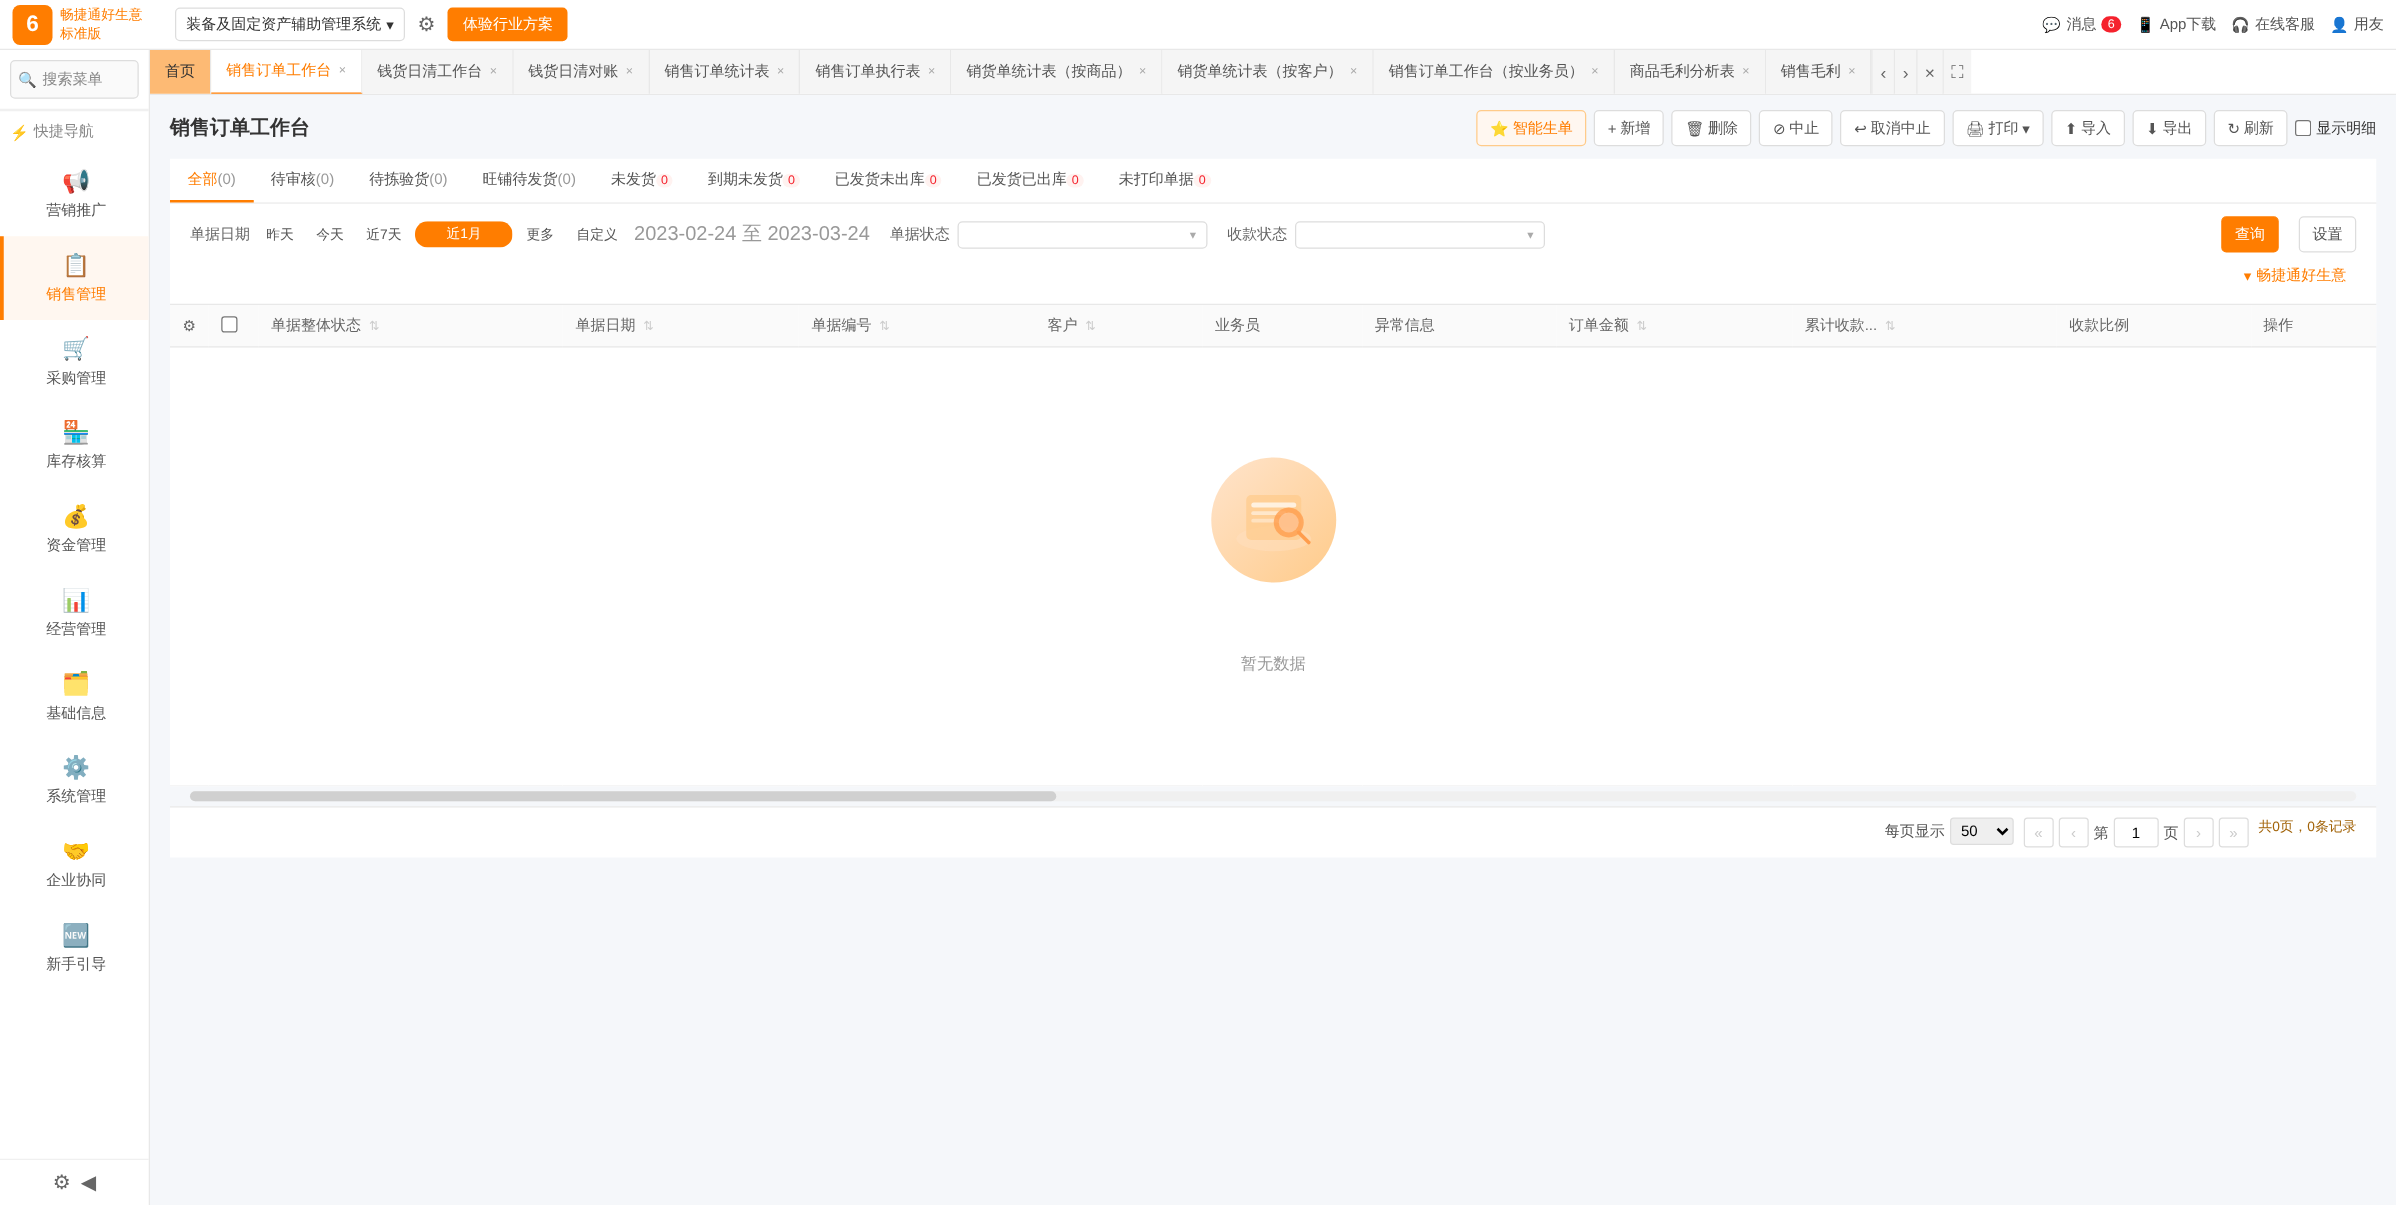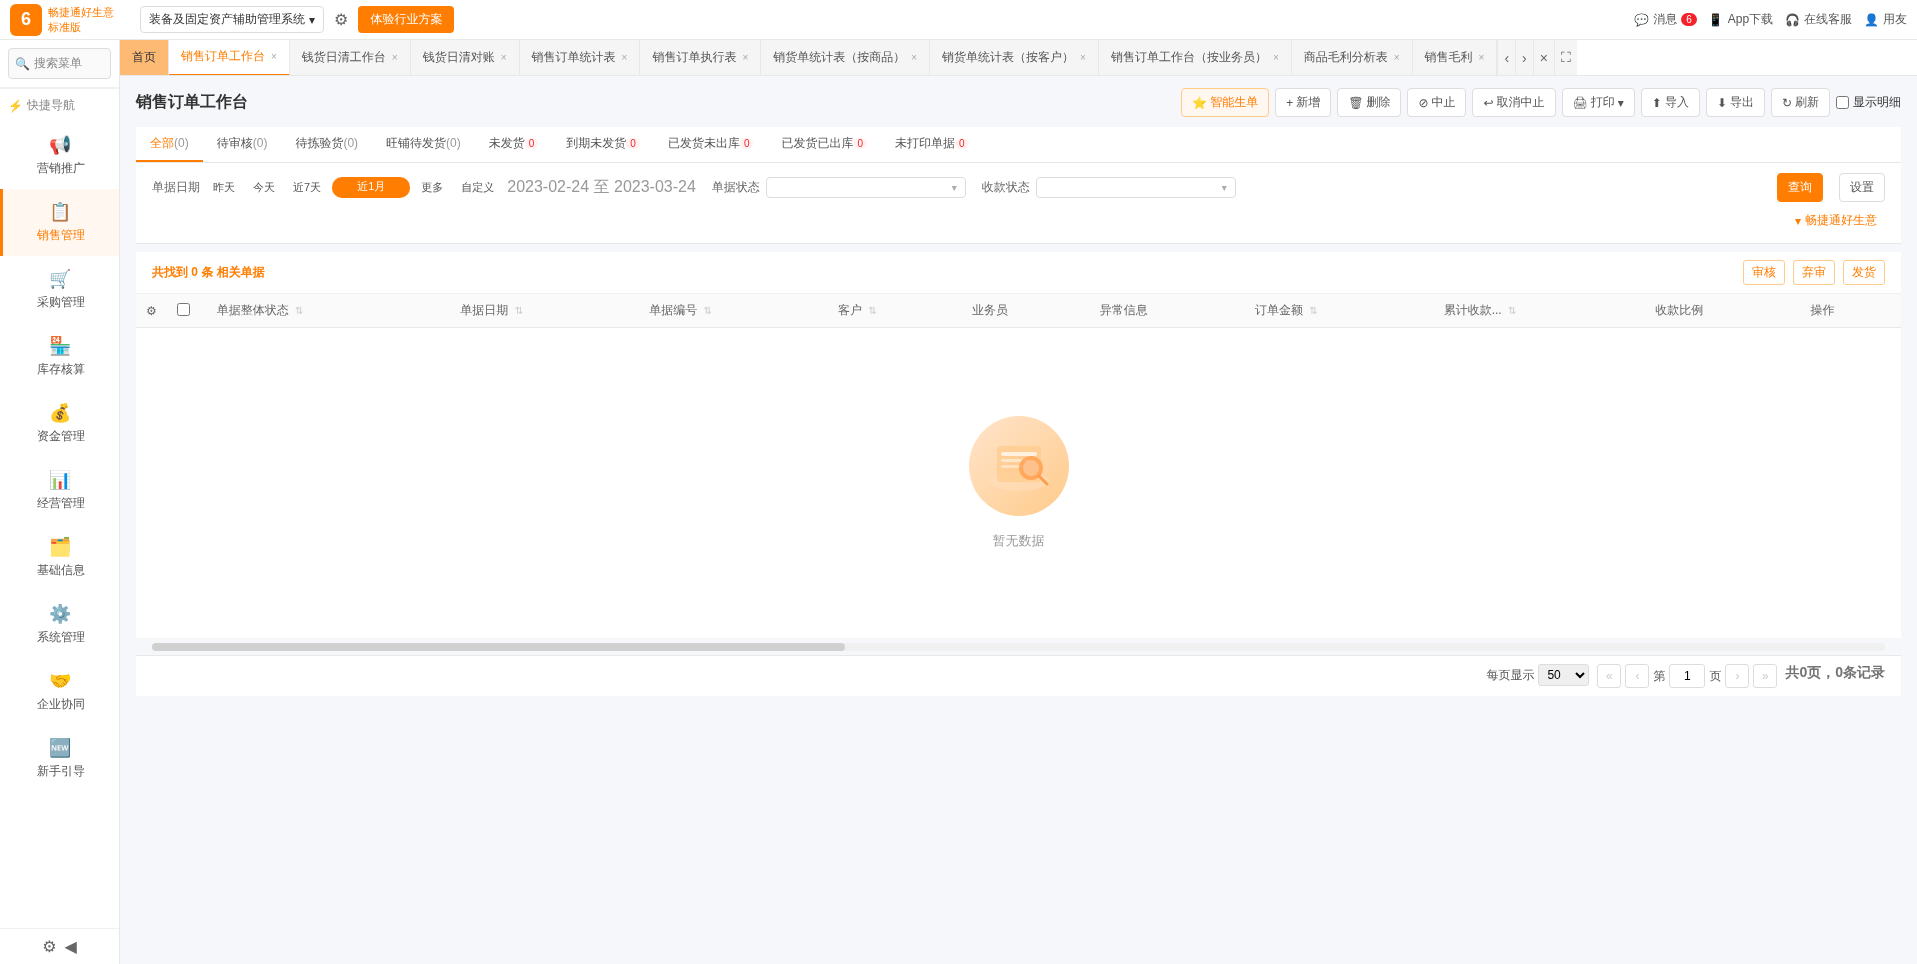--- a/index.html
+++ b/index.html
@@ -86,33 +86,33 @@
 
     
     .data-table { width: 100%; border-collapse: collapse; }
     .data-table th { background: #fafafa; border-bottom: 1px solid #e8e8e8; padding: 8px 10px; font-size: 12px; color: #666; font-weight: normal; text-align: left; white-space: nowrap; }
     .data-table td { border-bottom: 1px solid #f5f5f5; padding: 8px 10px; font-size: 12px; color: #333; }
     .data-table th .sort-icon { color: #ccc; font-size: 10px; margin-left: 3px; }
     .th-checkbox { width: 40px; text-align: center; }
     .th-config { width: 30px; }
 
     
-    .empty-state { display: flex; flex-direction: column; align-items: center; justify-content: center; padding: 80px 20px; }
+    .empty-state { display: flex; flex-direction: column; align-items: center; justify-content: center; padding: 80px 20px; gap: 40px; }
     .empty-img { width: 100px; height: 100px; background: linear-gradient(135deg, #ffe4cc, #ffcb8a); border-radius: 50%; display: flex; align-items: center; justify-content: center; font-size: 48px; margin-bottom: 16px; position: relative; }
     .empty-text { font-size: 13px; color: #999; }
 
     
     .pagination-bar { display: flex; align-items: flex-start; justify-content: flex-end; padding: 8px 16px; background: #fff; border-top: 1px solid #e8e8e8; gap: 8px; }
     .page-size-select { display: flex; align-items: center; gap: 4px; font-size: 12px; color: #555; }
     .page-size-select select { border: 1px solid #ddd; border-radius: 3px; padding: 2px 4px; font-size: 12px; }
     .page-nav { display: flex; align-items: center; gap: 4px; font-size: 12px; color: #555; }
     .page-nav-btn { width: 24px; height: 24px; border: 1px solid #ddd; border-radius: 3px; cursor: pointer; background: #fff; display: flex; align-items: center; justify-content: center; font-size: 12px; color: #555; }
     .page-nav-btn:disabled { color: #ccc; cursor: not-allowed; }
     .page-input { width: 36px; height: 24px; border: 1px solid #ddd; border-radius: 3px; text-align: center; font-size: 12px; }
-    .page-info { font-size: 14px; color: #737373; font-weight: bold; }
+    .page-info { font-size: 11px; color: #a16207; }
 
     
     .scroll-track { height: 8px; background: #f0f0f0; border-radius: 4px; margin: 4px 16px; }
     .scroll-thumb { height: 8px; background: #d0d0d0; border-radius: 4px; width: 40%; }
 
     .gear-icon { cursor: pointer; color: #666; font-size: 16px; }
   </style>
 </head>
 <body>
 
@@ -384,33 +384,20 @@
             </div>
             <div class="filter-row" style="margin-top:6px;">
               <div style="flex:1"></div>
               <div class="expand-btn">
                 <span>▾</span>
                 <span>畅捷通好生意</span>
               </div>
             </div>
           </div>
 
-          <div class="table-header-bar" style="background:#fff;margin-top:8px;">
-            <div class="table-count">
-              <span>共找到</span>
-              <span style="color:#ff7d00;font-weight:bold;">0</span>
-              <span>条</span>
-              <span>相关单据</span>
-            </div>
-            <div class="table-actions-right">
-              <button class="action-btn orange">审核</button>
-              <button class="action-btn orange">弃审</button>
-              <button class="action-btn orange">发货</button>
-            </div>
-          </div>
 
           <div class="table-area">
             <table class="data-table">
               <thead>
                 <tr>
                   <th class="th-config">
                     <span>⚙</span>
                   </th>
                   <th class="th-checkbox">
                     <input type="checkbox" style="">

